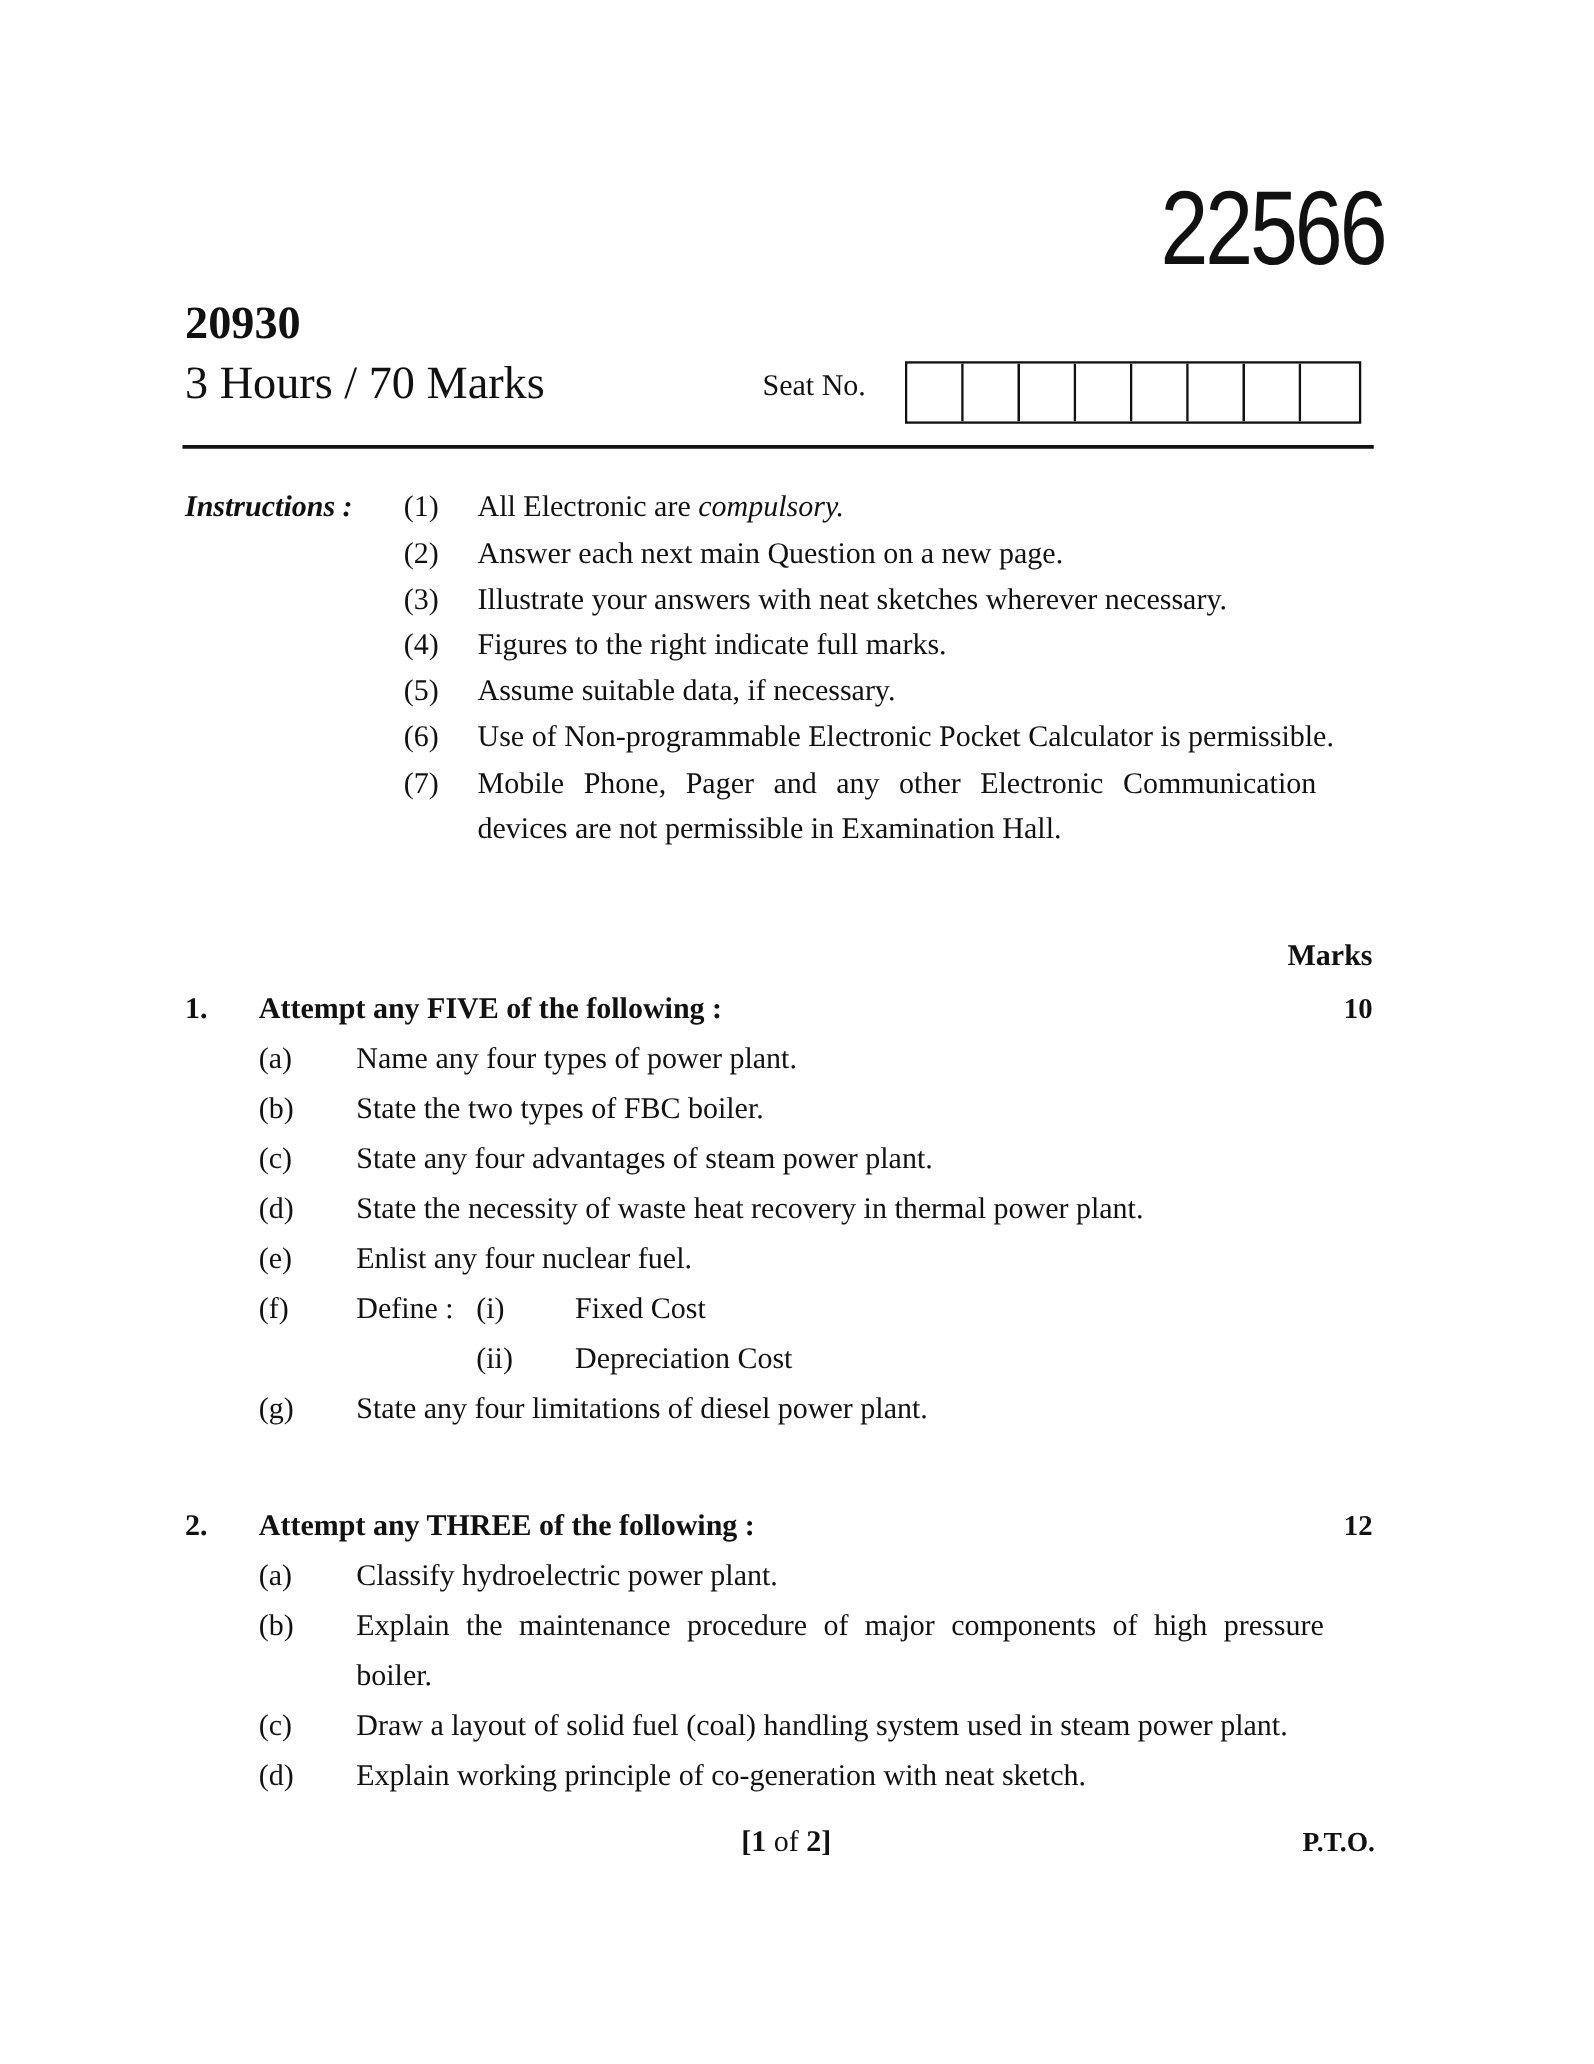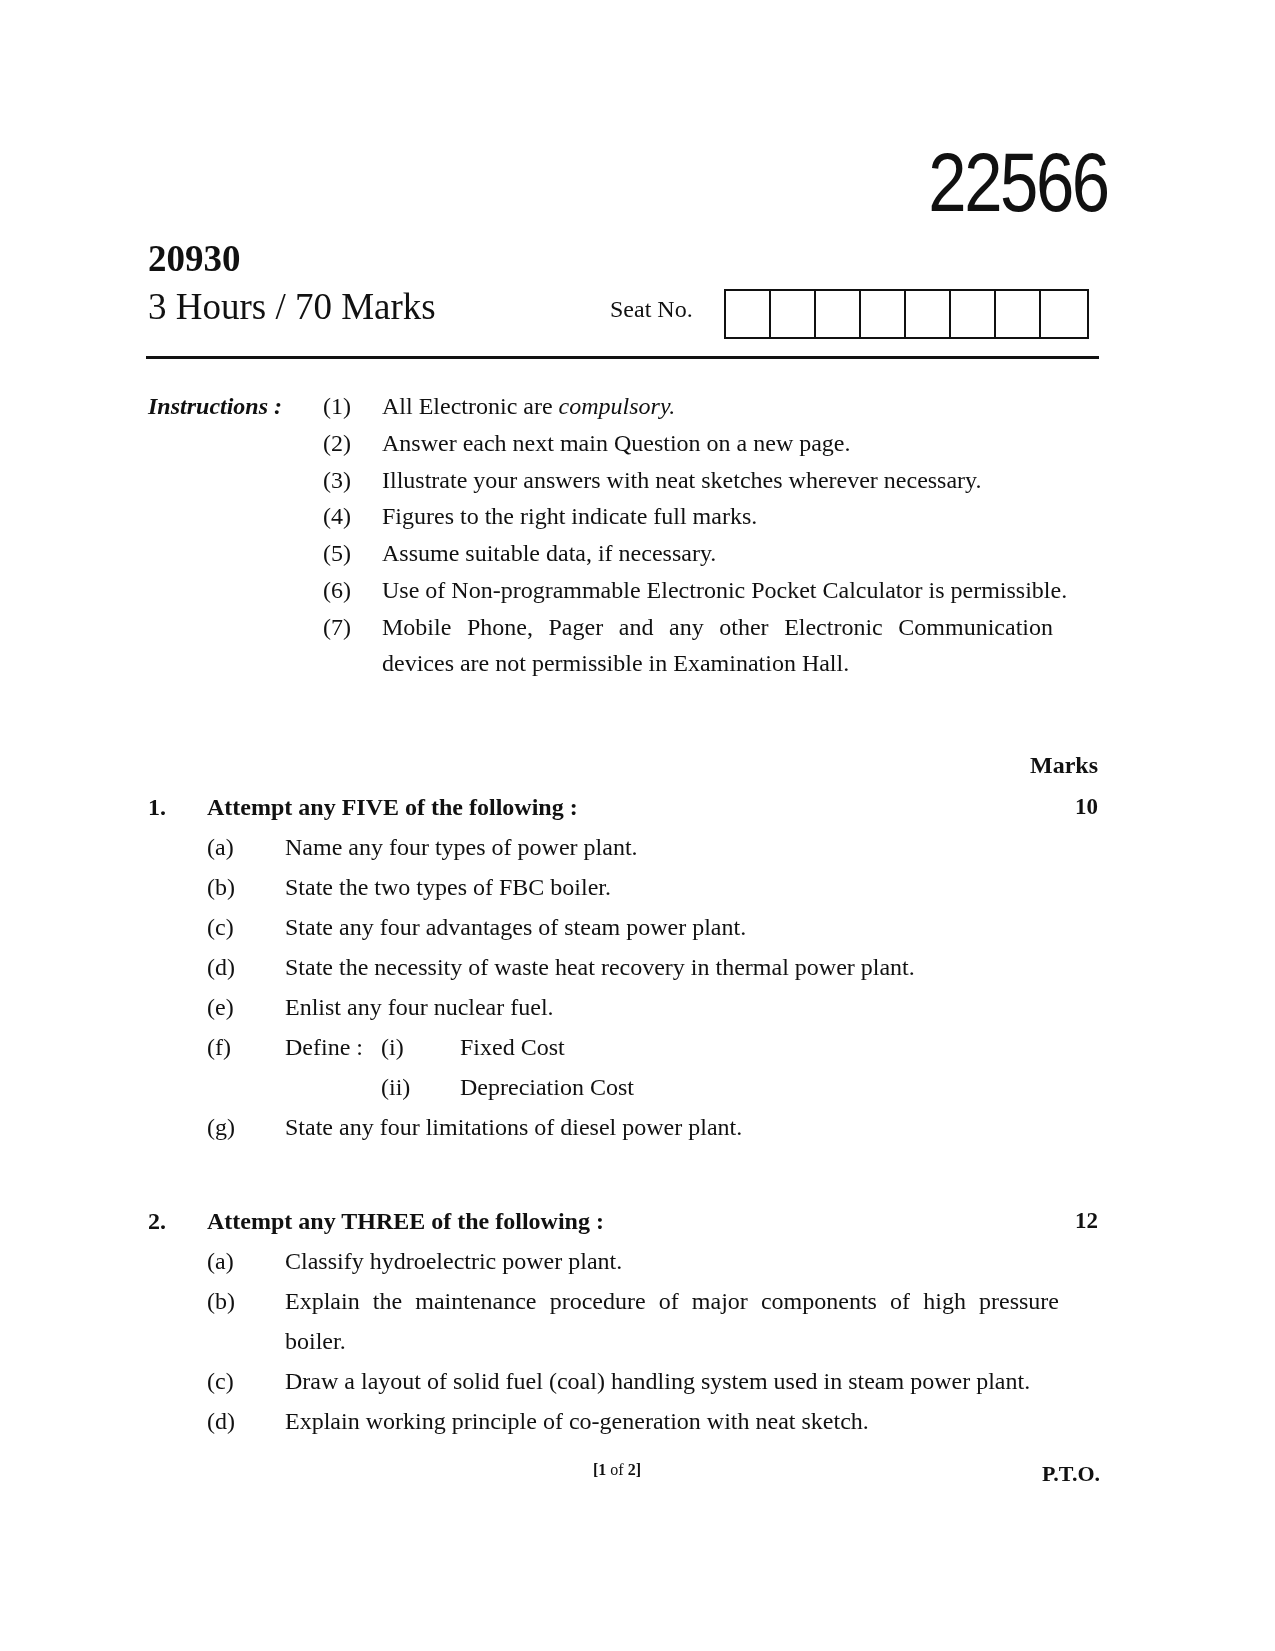--- a/index.html
+++ b/index.html
@@ -21,21 +21,21 @@
   .instr-text { left: 382px; font-size: 24px; }
   .instr-text em { font-style: italic; }
   .marks-head { right: 177px; top: 752px; font-size: 24px; font-weight: bold; }
   .q-num { left: 148px; font-size: 24px; font-weight: bold; }
   .q-title { left: 207px; font-size: 24px; font-weight: bold; }
   .q-marks { right: 177px; font-size: 23px; font-weight: bold; }
   .sub-label { left: 207px; font-size: 24px; }
   .sub-text { left: 265px; font-size: 24px; margin-left: 20px; }
   .subsub-label { left: 381px; font-size: 24px; }
   .subsub-text { left: 440px; font-size: 24px; margin-left: 20px; }
-  .footer-page { left: 593px; top: 1461px; font-size: 16px; text-align: center; }
+  .footer-page { left: 593px; top: 1461px; font-size: 24px; text-align: center; }
   .footer-page b { font-weight: bold; }
   .footer-pto { right: 175px; top: 1461px; font-size: 22px; font-weight: bold; }
 </style>
 </head>
 <body>
 
 <div class="abs paper-code">22566</div>
 <div class="abs exam-code">20930</div>
 <div class="abs duration">3 Hours / 70 Marks</div>
 <div class="abs seat-label">Seat No.</div>

